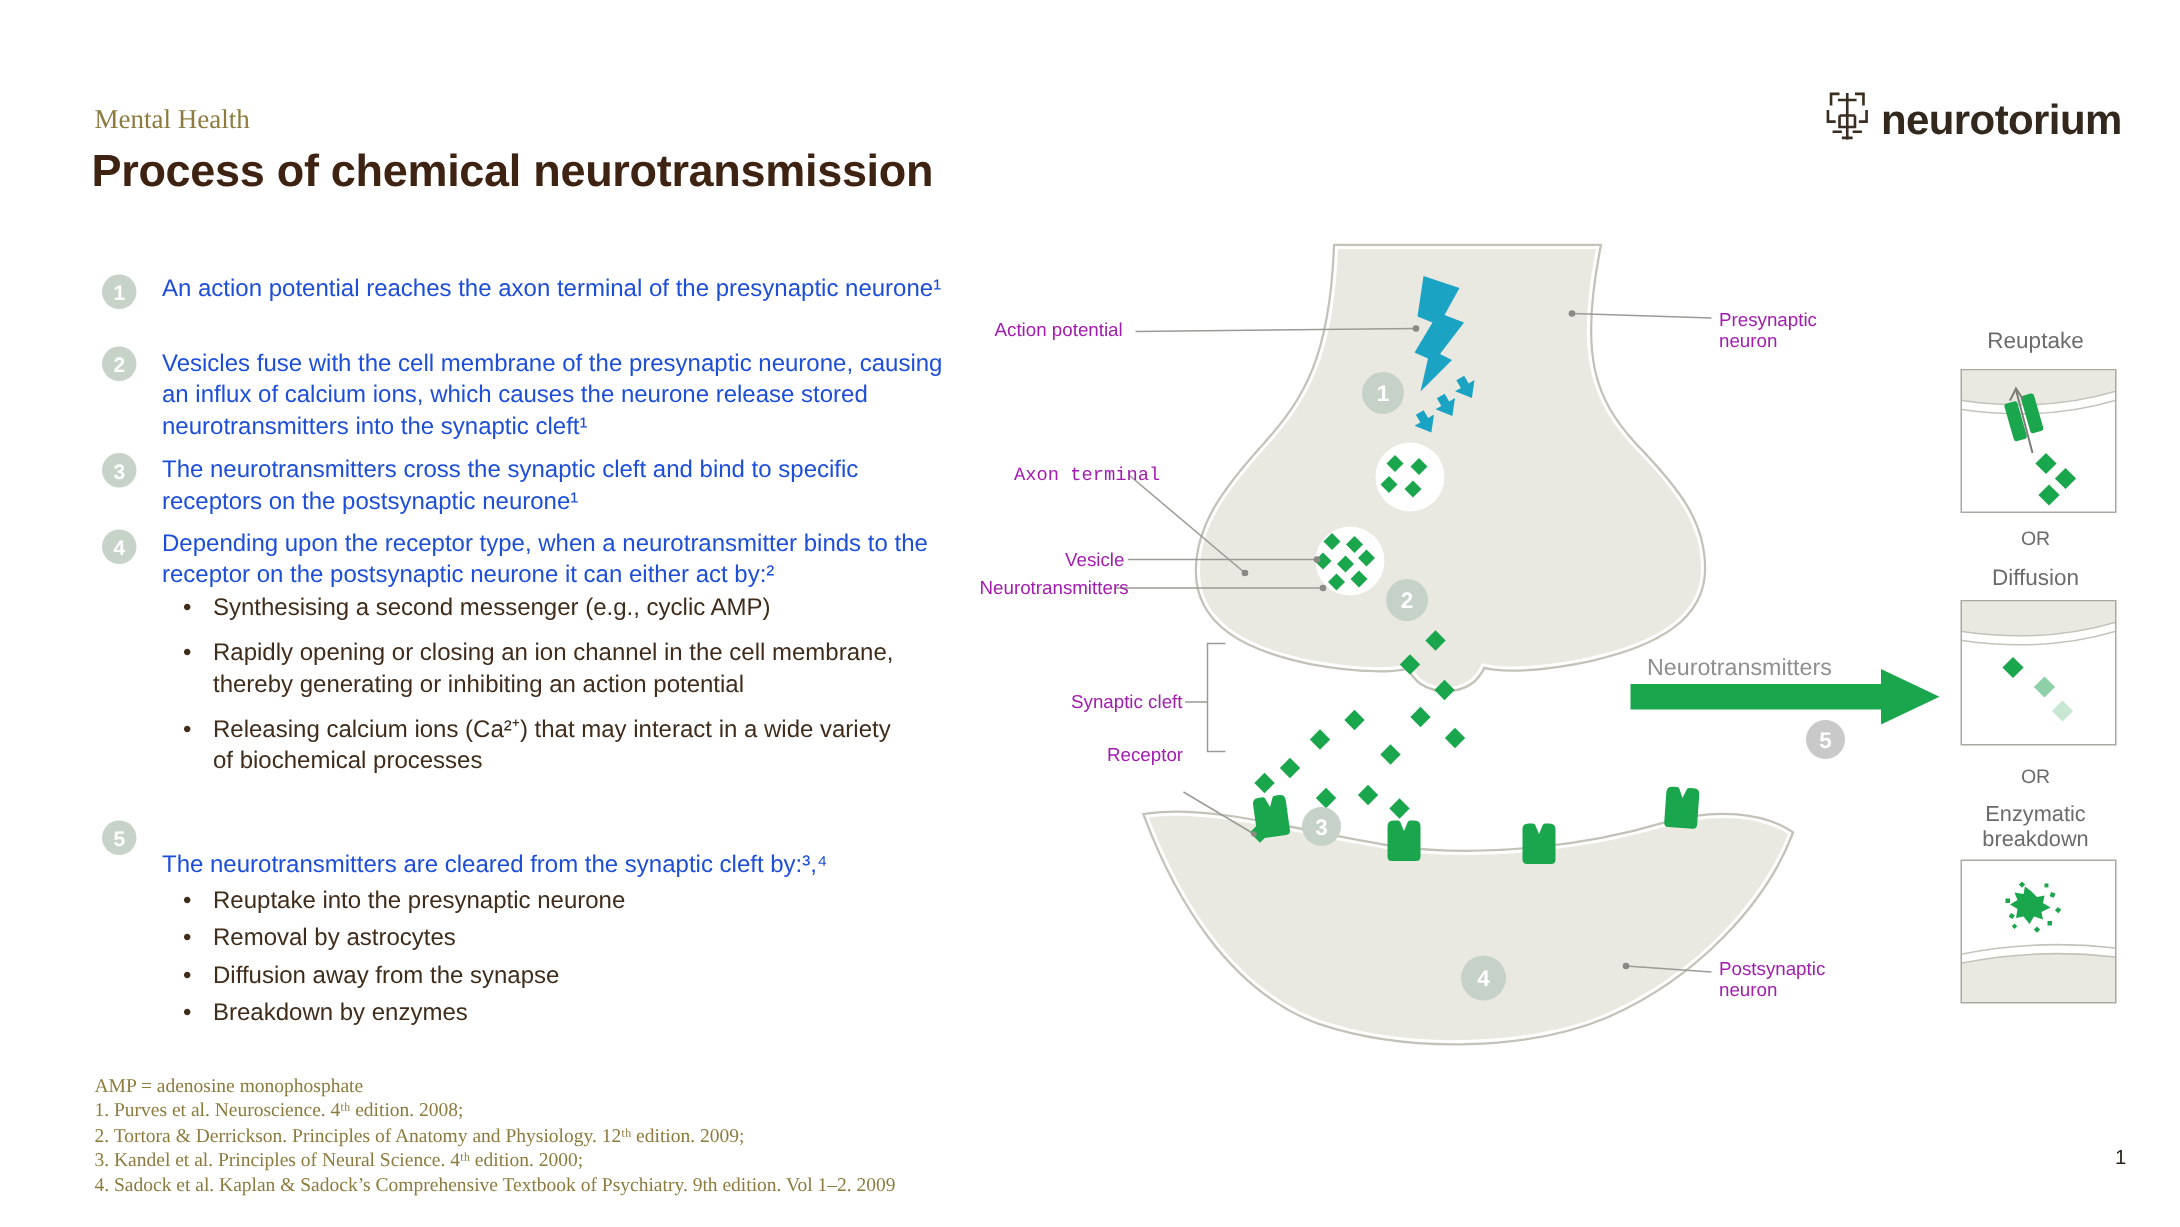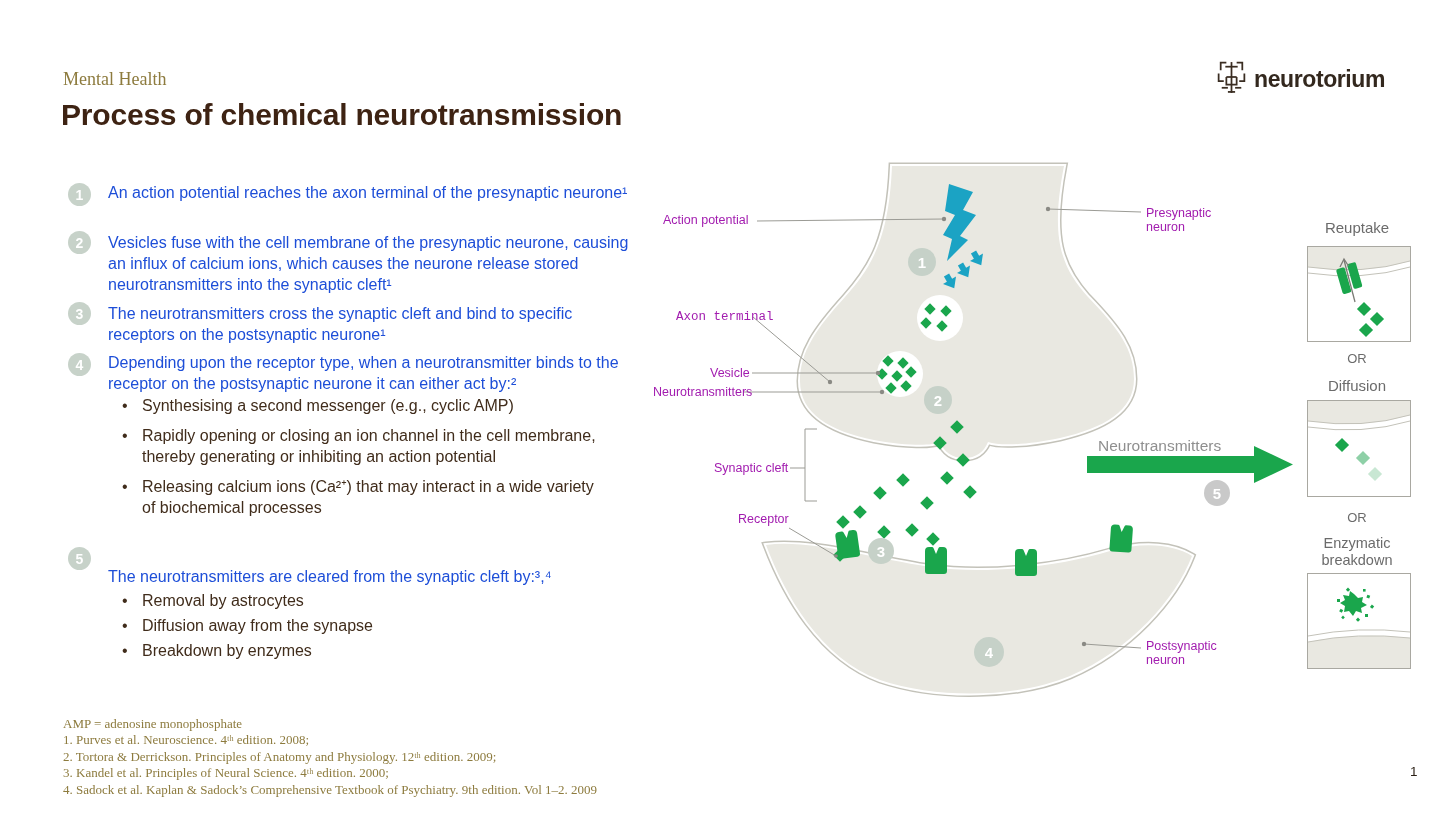--- a/index.html
+++ b/index.html
@@ -3,21 +3,21 @@
 <meta charset="utf-8">
 <style>
   html,body{margin:0;padding:0;background:#fff;}
   .slide{position:relative;width:1453px;height:818px;background:#ffffff;overflow:hidden;
          font-family:"Liberation Sans",sans-serif;}
   .abs{position:absolute;}
   
   .eyebrow{left:63px;top:69px;font-family:"Liberation Serif",serif;font-size:18px;color:#8d7b3e;}
   .title{left:61px;top:98px;font-size:30px;font-weight:bold;color:#3e2313;letter-spacing:-0.2px;}
   .logo{left:1216px;top:60px;display:flex;align-items:center;gap:7px;}
-  .logo-text{font-size:23px;font-weight:600;color:#33281e;letter-spacing:-0.4px;}
+  .logo-text{font-size:28px;font-weight:600;color:#33281e;letter-spacing:-0.4px;}
   
   .stepc{width:23px;height:23px;border-radius:50%;background:#c7d2c9;color:#fff;
          font-weight:bold;font-size:14px;display:flex;align-items:center;justify-content:center;}
   .stept{left:108px;width:535px;font-size:16px;line-height:21px;color:#1d4ed8;}
   ul.blts{list-style:none;margin:0;padding:0;}
   ul.blts li{position:relative;padding-left:22px;margin-bottom:9px;font-size:16px;line-height:21px;color:#402c1b;}
   ul.blts li::before{content:"\2022";position:absolute;left:2px;}
   ul.blts2 li{margin-bottom:4px;}
   
   .dlab{font-size:12.5px;line-height:14px;color:#a21caf;}
@@ -80,20 +80,21 @@
     <li>Synthesising a second messenger (e.g., cyclic AMP)</li>
     <li>Rapidly opening or closing an ion channel in the cell membrane, thereby generating or inhibiting an action potential</li>
     <li>Releasing calcium ions (Ca²⁺) that may interact in a wide variety of biochemical processes</li>
   </ul>
 
   <div class="abs stepc" style="left:68px;top:547px;">
       <span>5</span>
     </div>
   <div class="abs stept" style="top:566px;">The neurotransmitters are cleared from the synaptic cleft by:³,⁴</div>
   <ul class="abs blts blts2" style="left:120px;top:590px;width:480px;">
+    <li>Reuptake into the presynaptic neurone</li>
     <li>Removal by astrocytes</li>
     <li>Diffusion away from the synapse</li>
     <li>Breakdown by enzymes</li>
   </ul>
 
   <svg class="abs" style="left:640px;top:160px;" width="660" height="550" viewBox="640 160 660 550">
 
     <g>
       <path d="M892 166 C889 238,872 267,845 297 C816 329,800 352,800 381 C800 414,830 431,874 440
                C907 446,932 446,940 442 C944 452,952 458,964 458 C976 458,984 452,988 442
@@ -207,21 +208,21 @@
     </g>
 
     <path d="M1087 456 H1254 V446 L1293 464.5 L1254 483 V473 H1087 Z" fill="#1aa64c"></path>
   </svg>
 
   <div class="abs dlab" style="left:663px;top:213px;">Action potential</div>
   <div class="abs dlab" style="left:676px;top:310px;font-family:Liberation Mono, monospace;">Axon terminal</div>
   <div class="abs dlab" style="left:710px;top:366px;">Vesicle</div>
   <div class="abs dlab" style="left:653px;top:385px;">Neurotransmitters</div>
   <div class="abs dlab" style="left:714px;top:461px;">Synaptic cleft</div>
-  <div class="abs dlab" style="left:738px;top:512px;">Receptor</div>
+  <div class="abs dlab" style="left:738px;top:496px;">Receptor</div>
   <div class="abs dlab" style="left:1146px;top:206px;width:78px;">Presynaptic neuron</div>
   <div class="abs dlab" style="left:1146px;top:639px;width:82px;">Postsynaptic neuron</div>
   <div class="abs arrow-lab">Neurotransmitters</div>
 
   <div class="abs ptitle" style="left:1297px;top:219px;">Reuptake</div>
   <div class="abs pbox" style="left:1307px;top:246px;">
     <svg width="102" height="94" viewBox="0 0 102 94">
       <path d="M0 0 H102 V14 Q55 28 0 20 Z" fill="#e9e8e1"></path>
       <path d="M0 20 Q55 28 102 14" stroke="#c3c2b9" fill="none"></path>
       <path d="M0 26 Q55 34 102 20" stroke="#c3c2b9" fill="none"></path>

